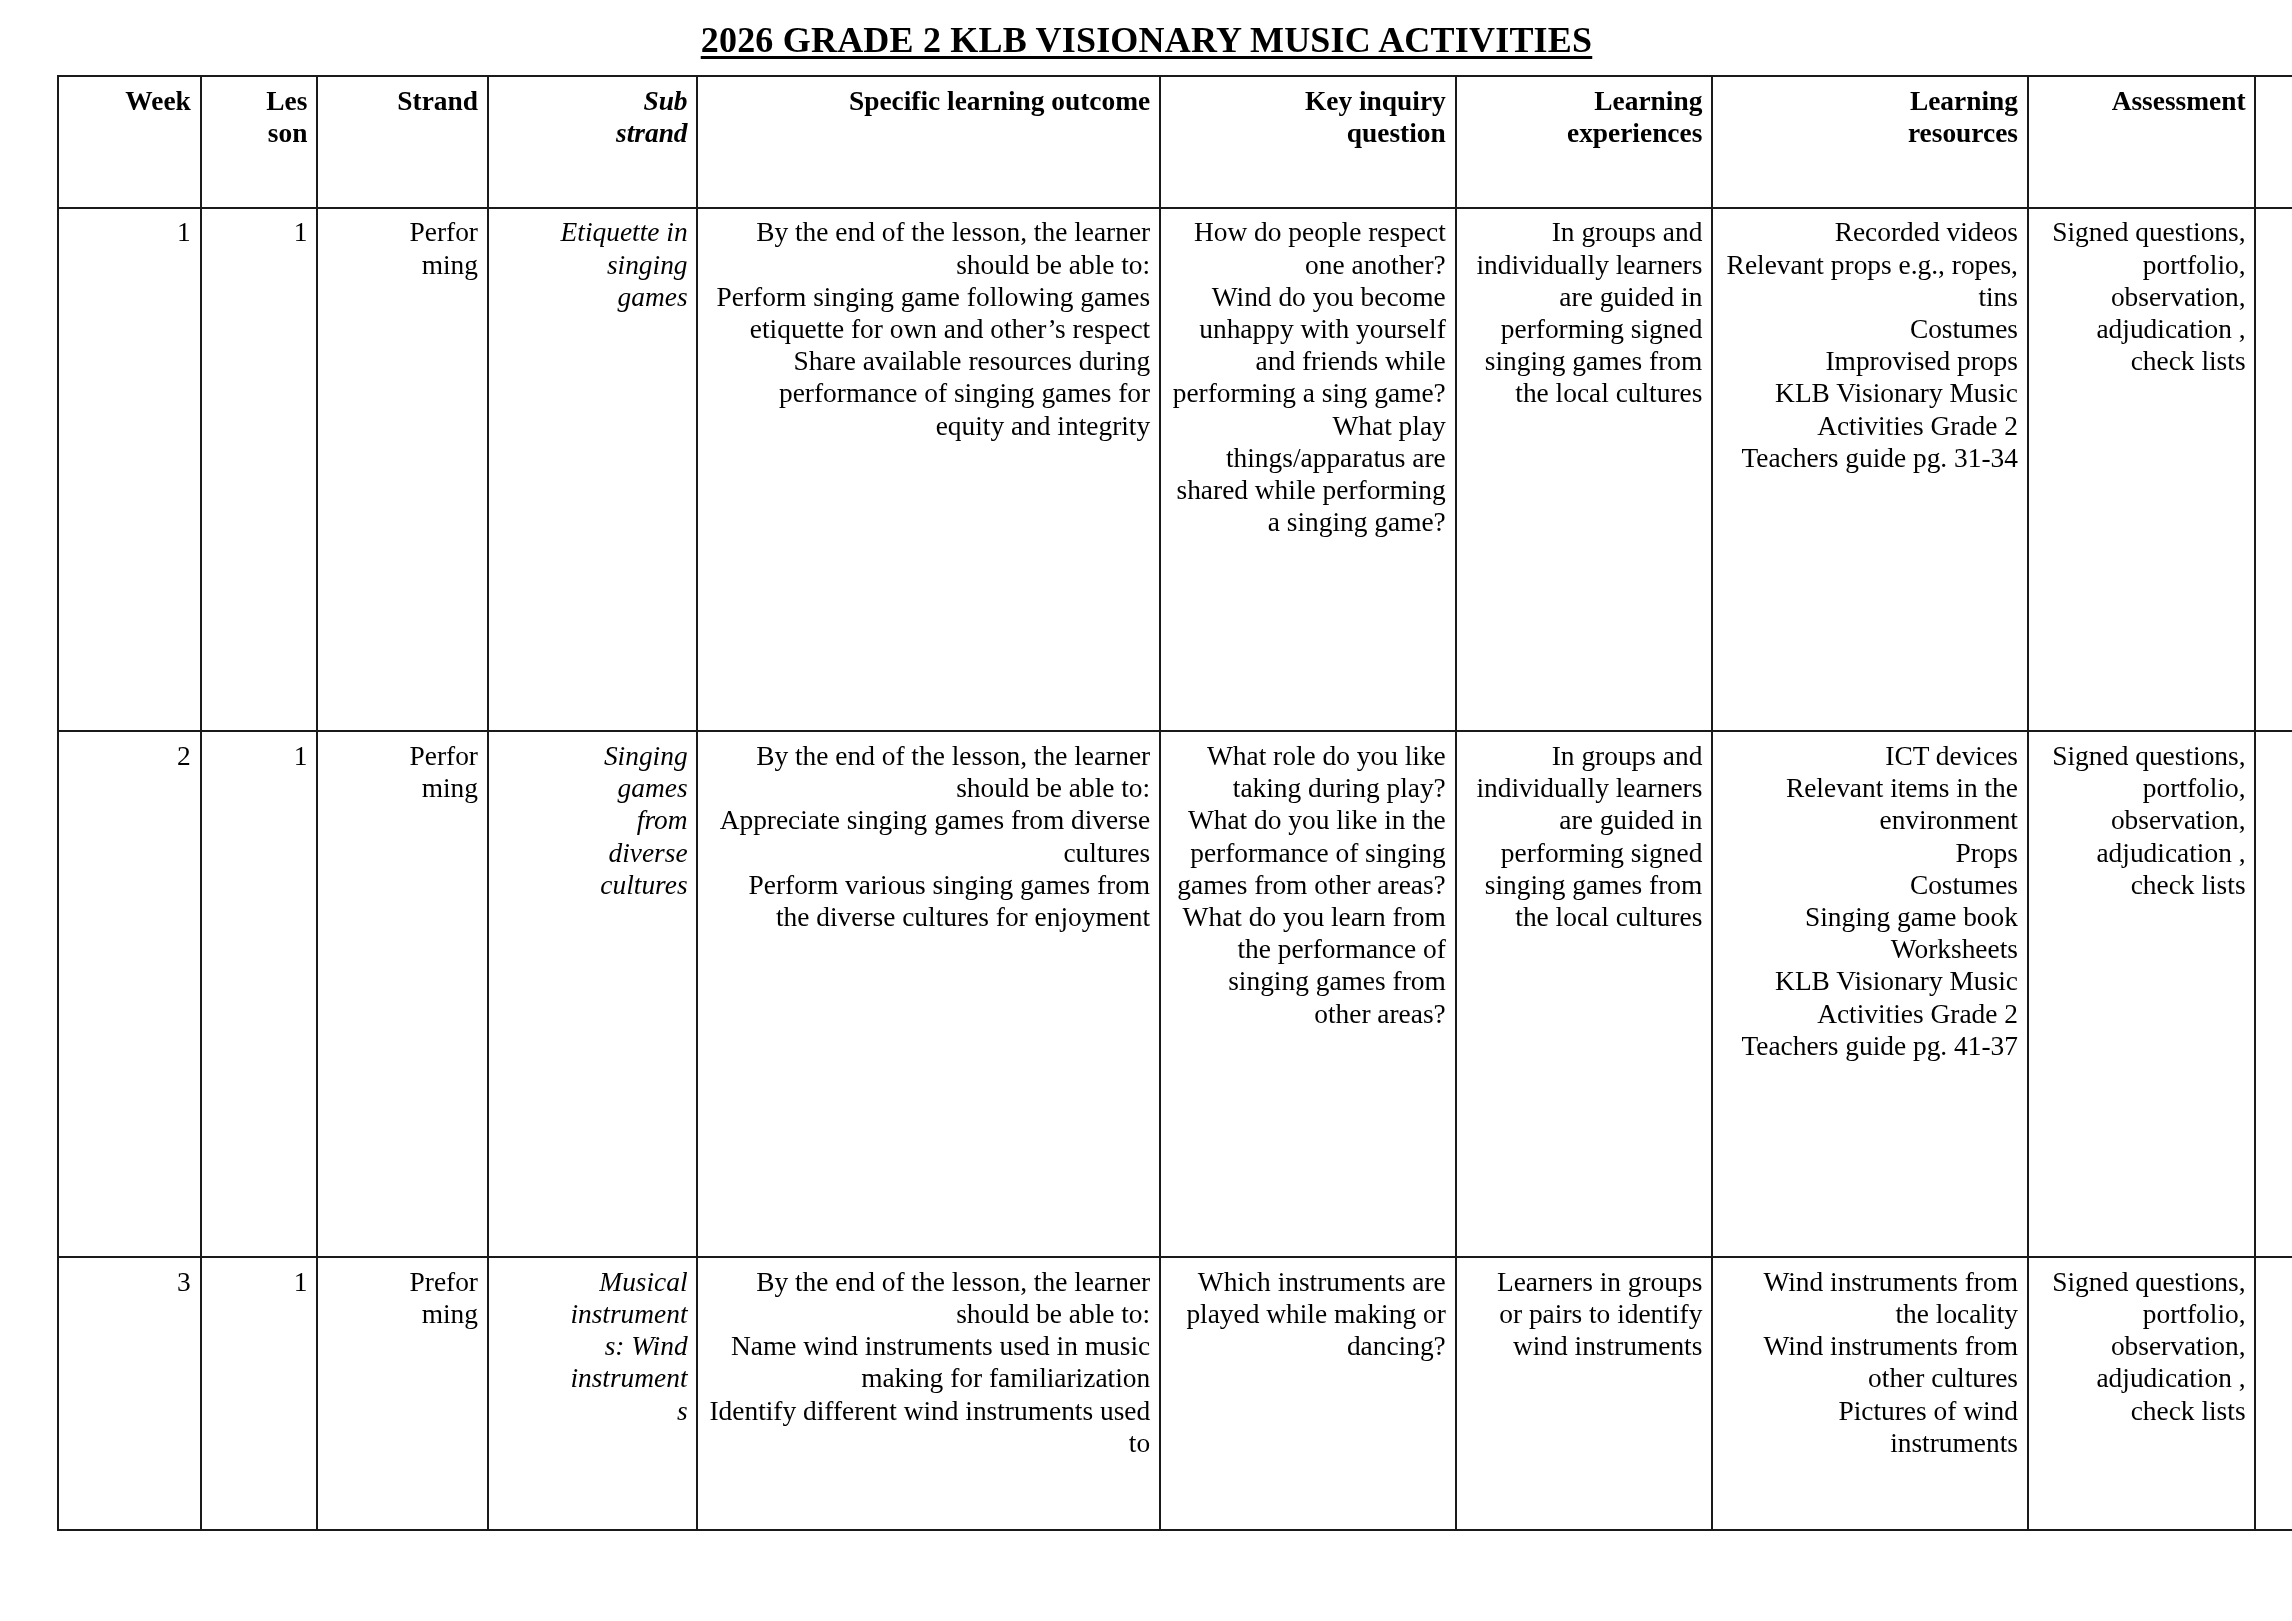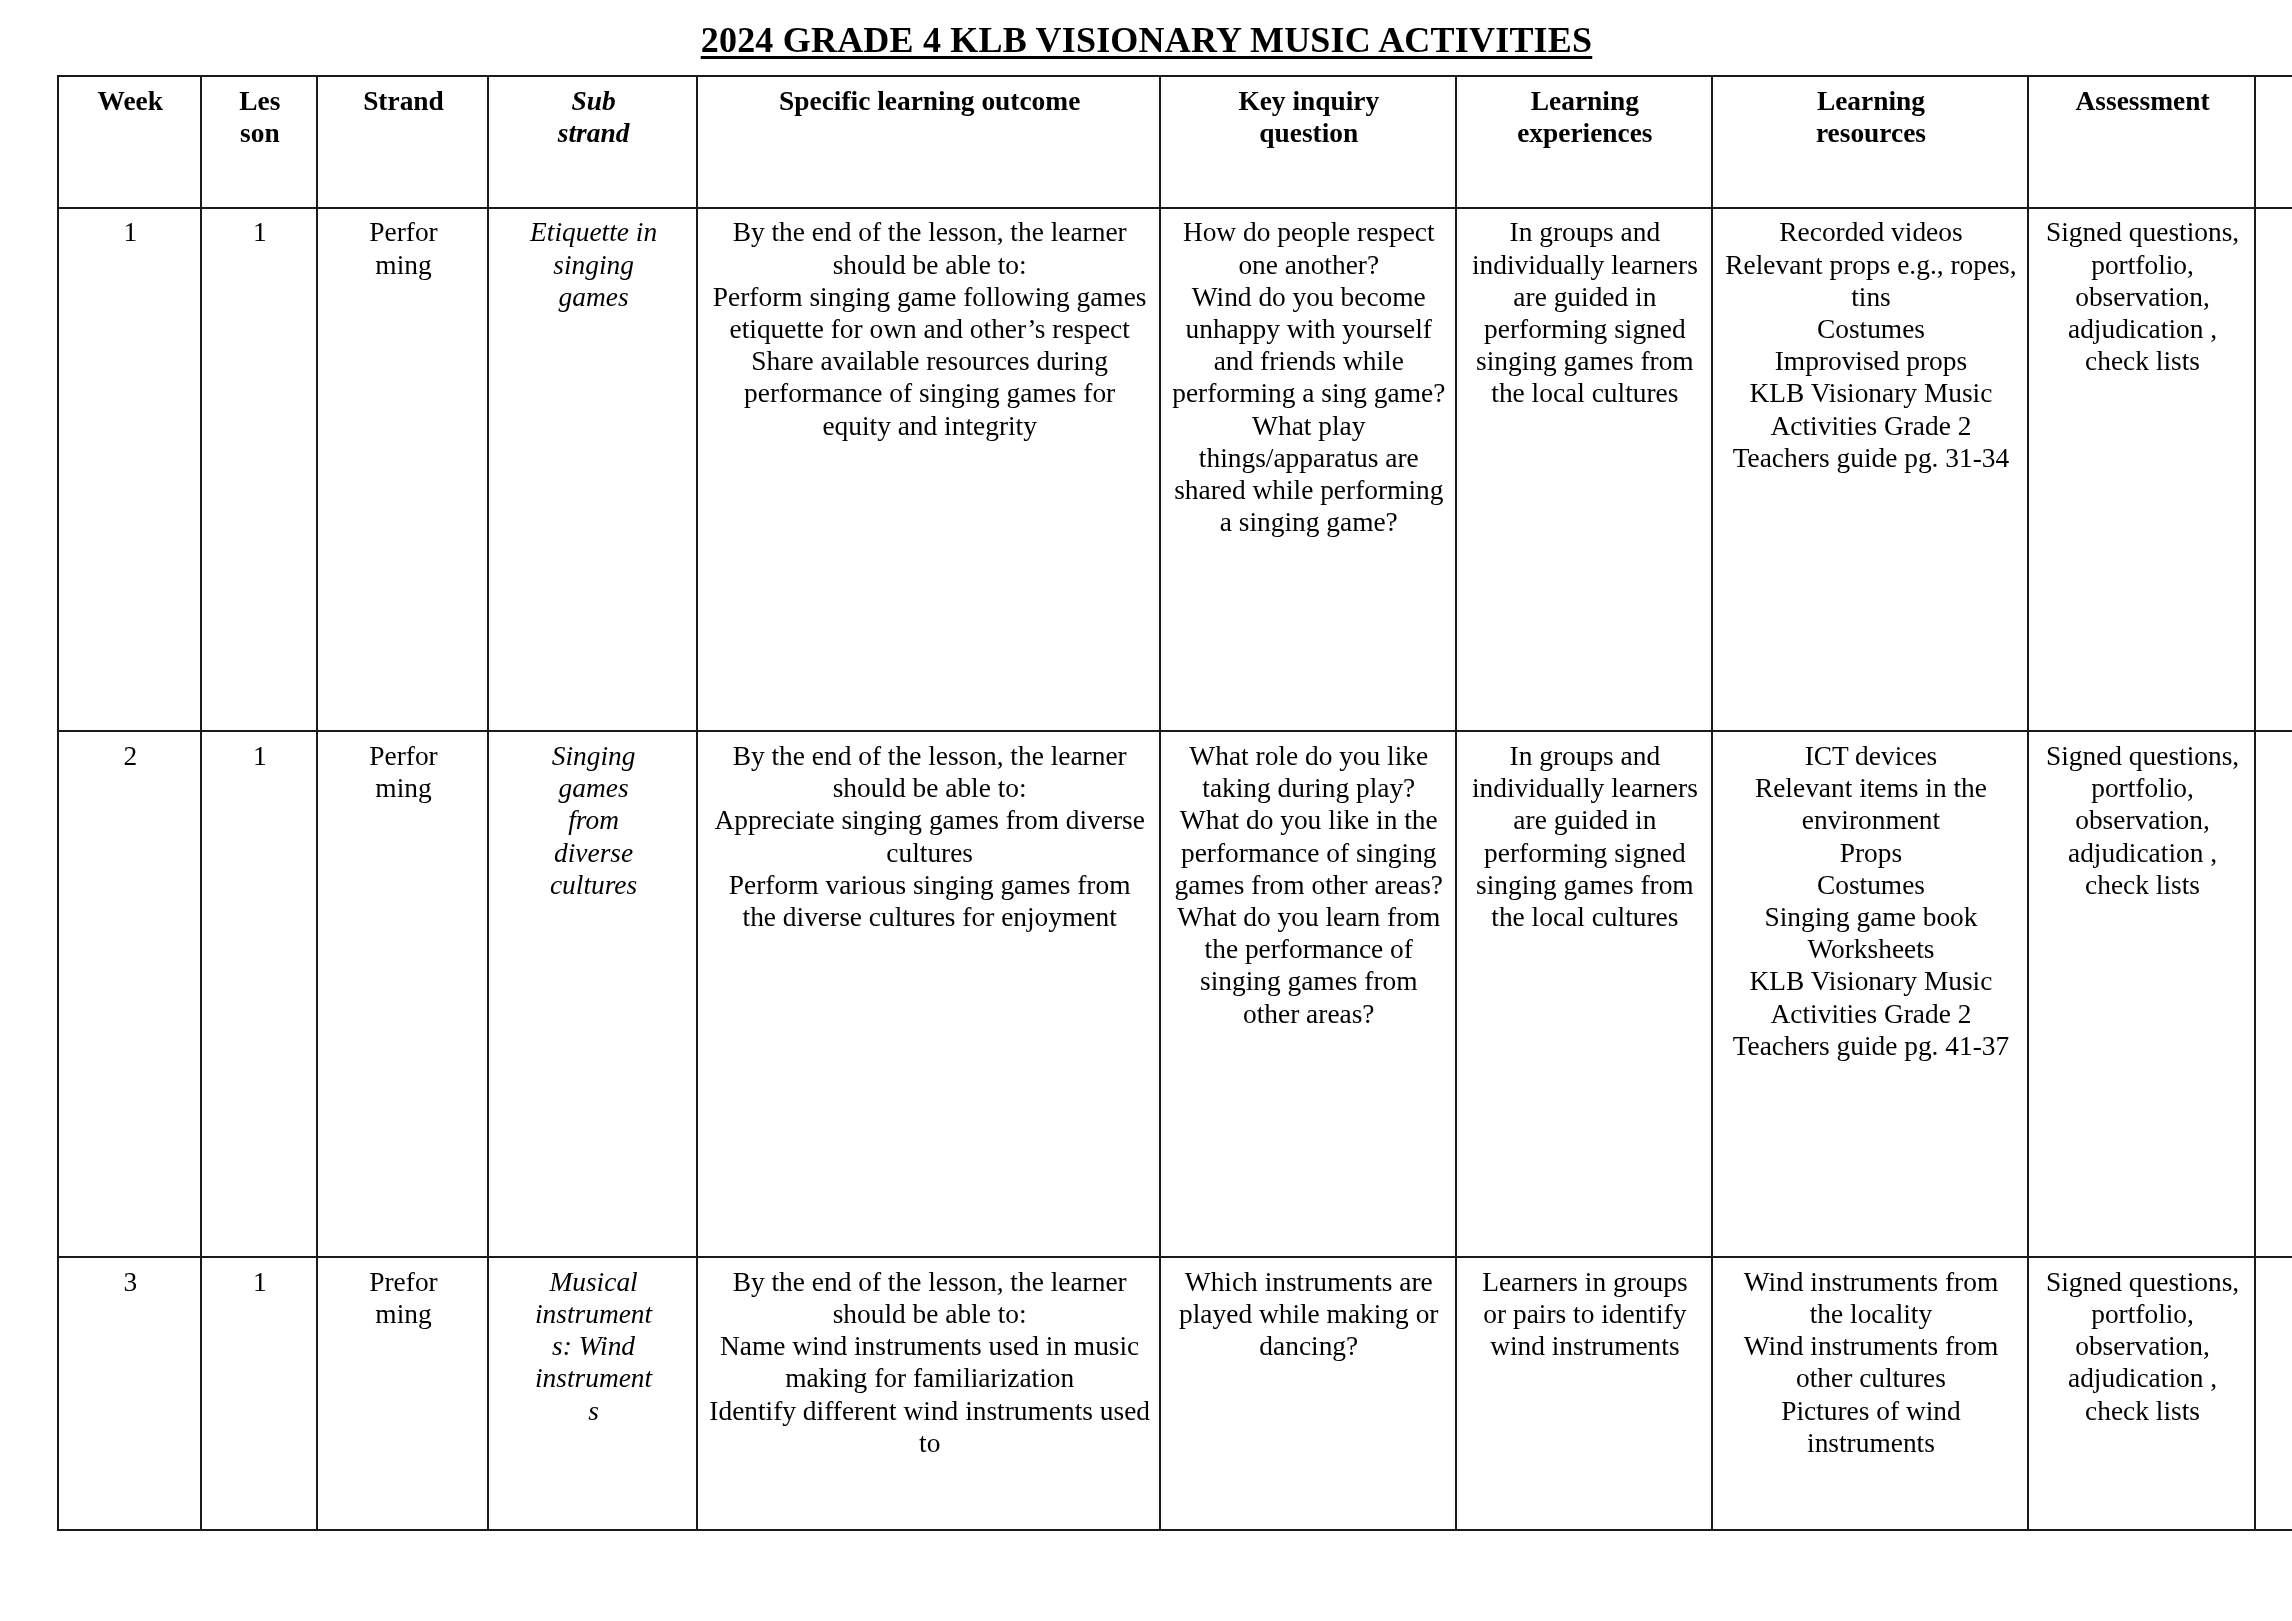--- a/index.html
+++ b/index.html
@@ -53,21 +53,21 @@
     margin-top: 12.7px;
     border: 2px solid #1a1a1a;
   }
   table.sow th,
   table.sow td {
     border: 2px solid #1a1a1a;
     vertical-align: top;
     padding: 7.8px 8.8px 5.9px 10.8px;
     font-size: 27.4px;
     line-height: 1.175;
-    text-align: center;
+    text-align: right;
     word-wrap: break-word;
     overflow-wrap: break-word;
     overflow: hidden;
   }
   table.sow th {
     font-weight: bold;
     height: 116px;
   }
   table.sow td {
     font-weight: normal;
@@ -89,21 +89,21 @@
 
   .row-1 td { height: 508px; }
   .row-2 td { height: 510px; }
   .row-3 td { height: 257px; }
 </style>
 </head>
 <body>
 
 <div class="page">
 
-  <h1 class="doc-title"><span class="u">2024 GRADE 4 KLB VISIONARY MUSIC ACTIVITIES</span></h1>
+  <h1 class="doc-title"><span class="u">2026 GRADE 2 KLB VISIONARY MUSIC ACTIVITIES</span></h1>
 
   <table class="sow">
     <thead>
       <tr>
         <th class="c-week cell-lines">Week</th>
         <th class="c-lesson cell-lines">Les
 son</th>
         <th class="c-strand cell-lines">Strand</th>
         <th class="c-substrand cell-lines">Sub
 strand</th>

